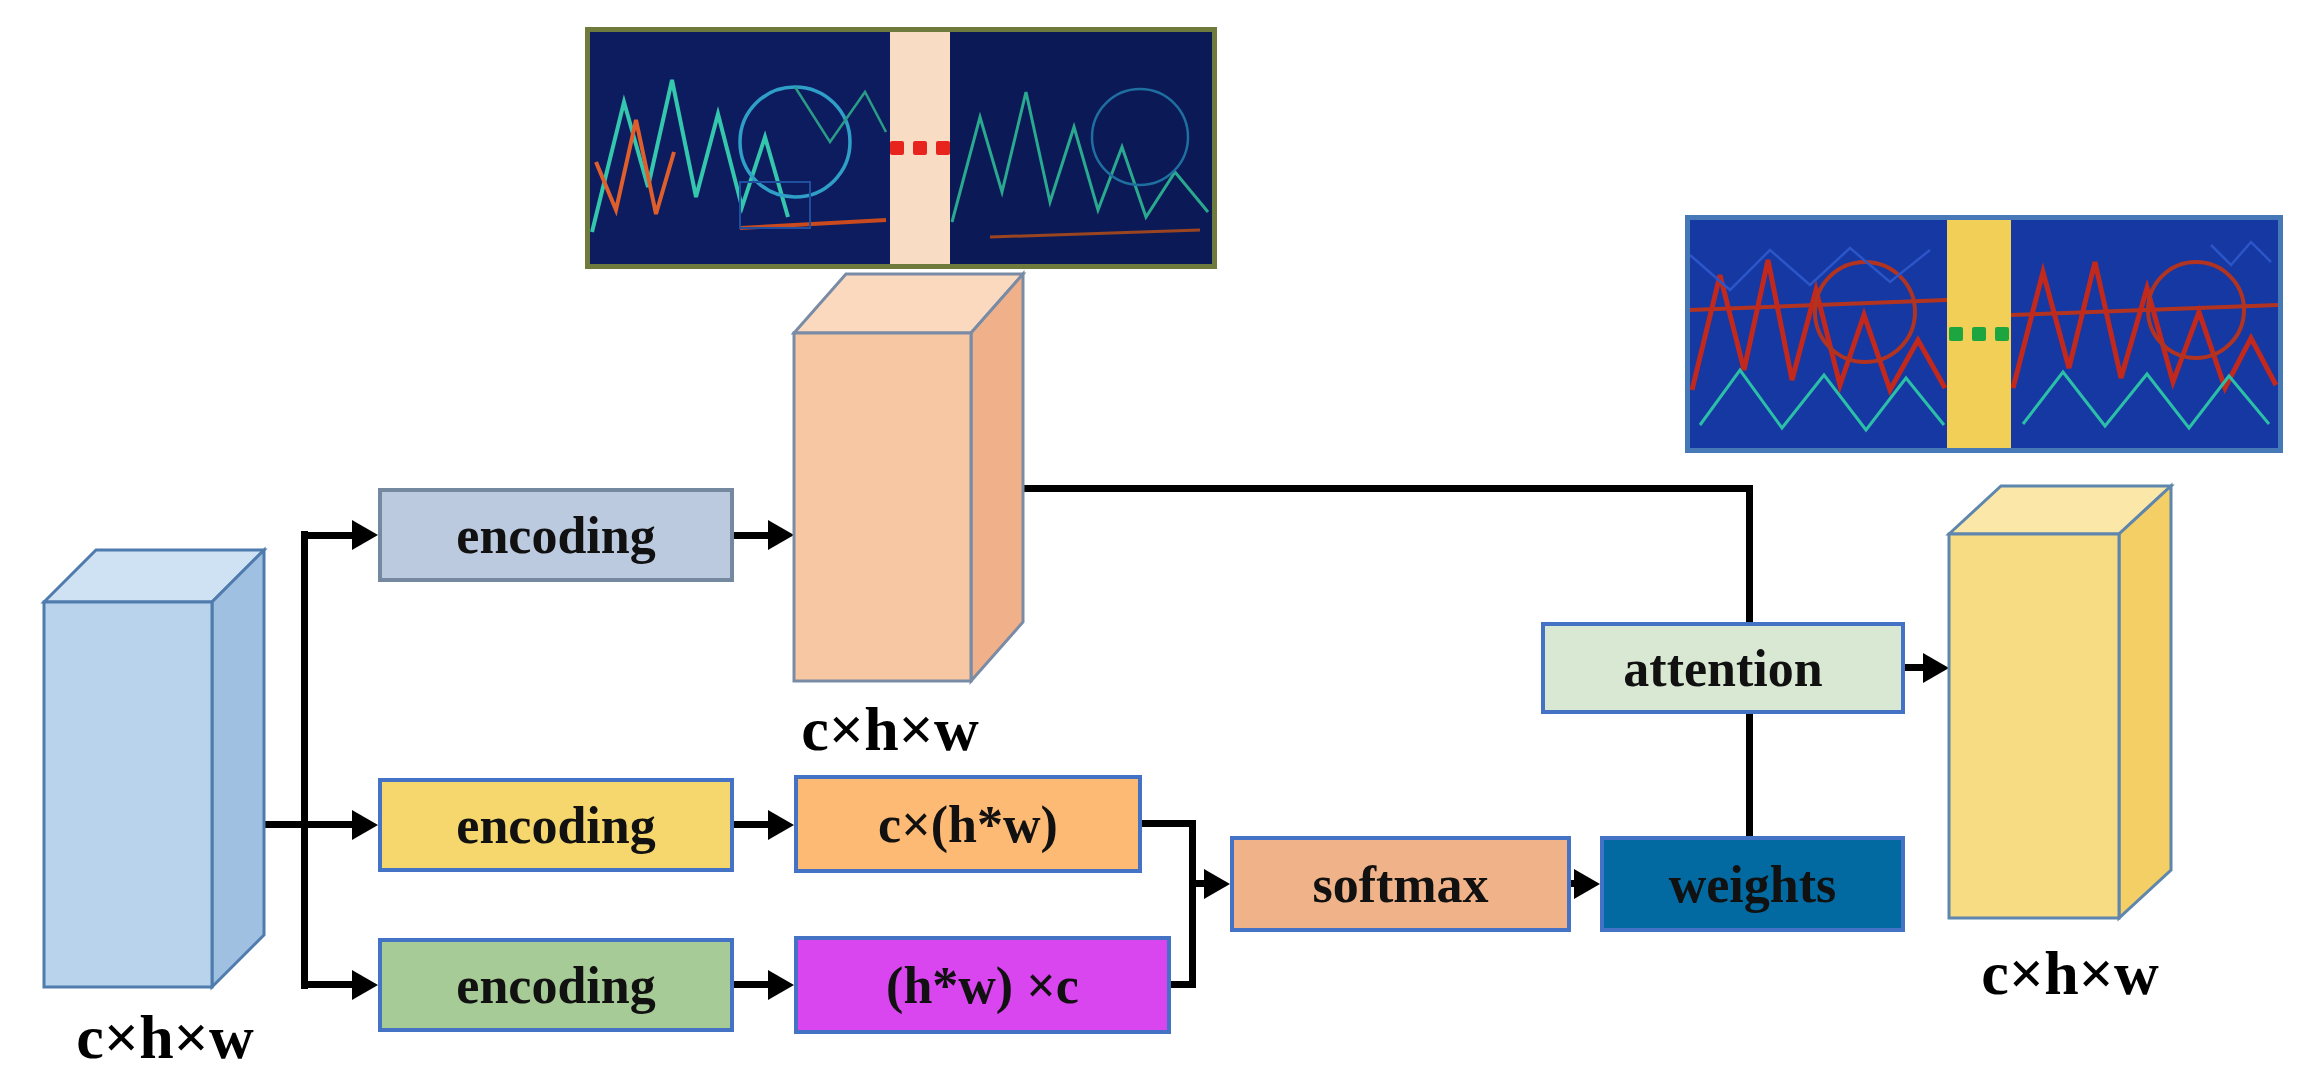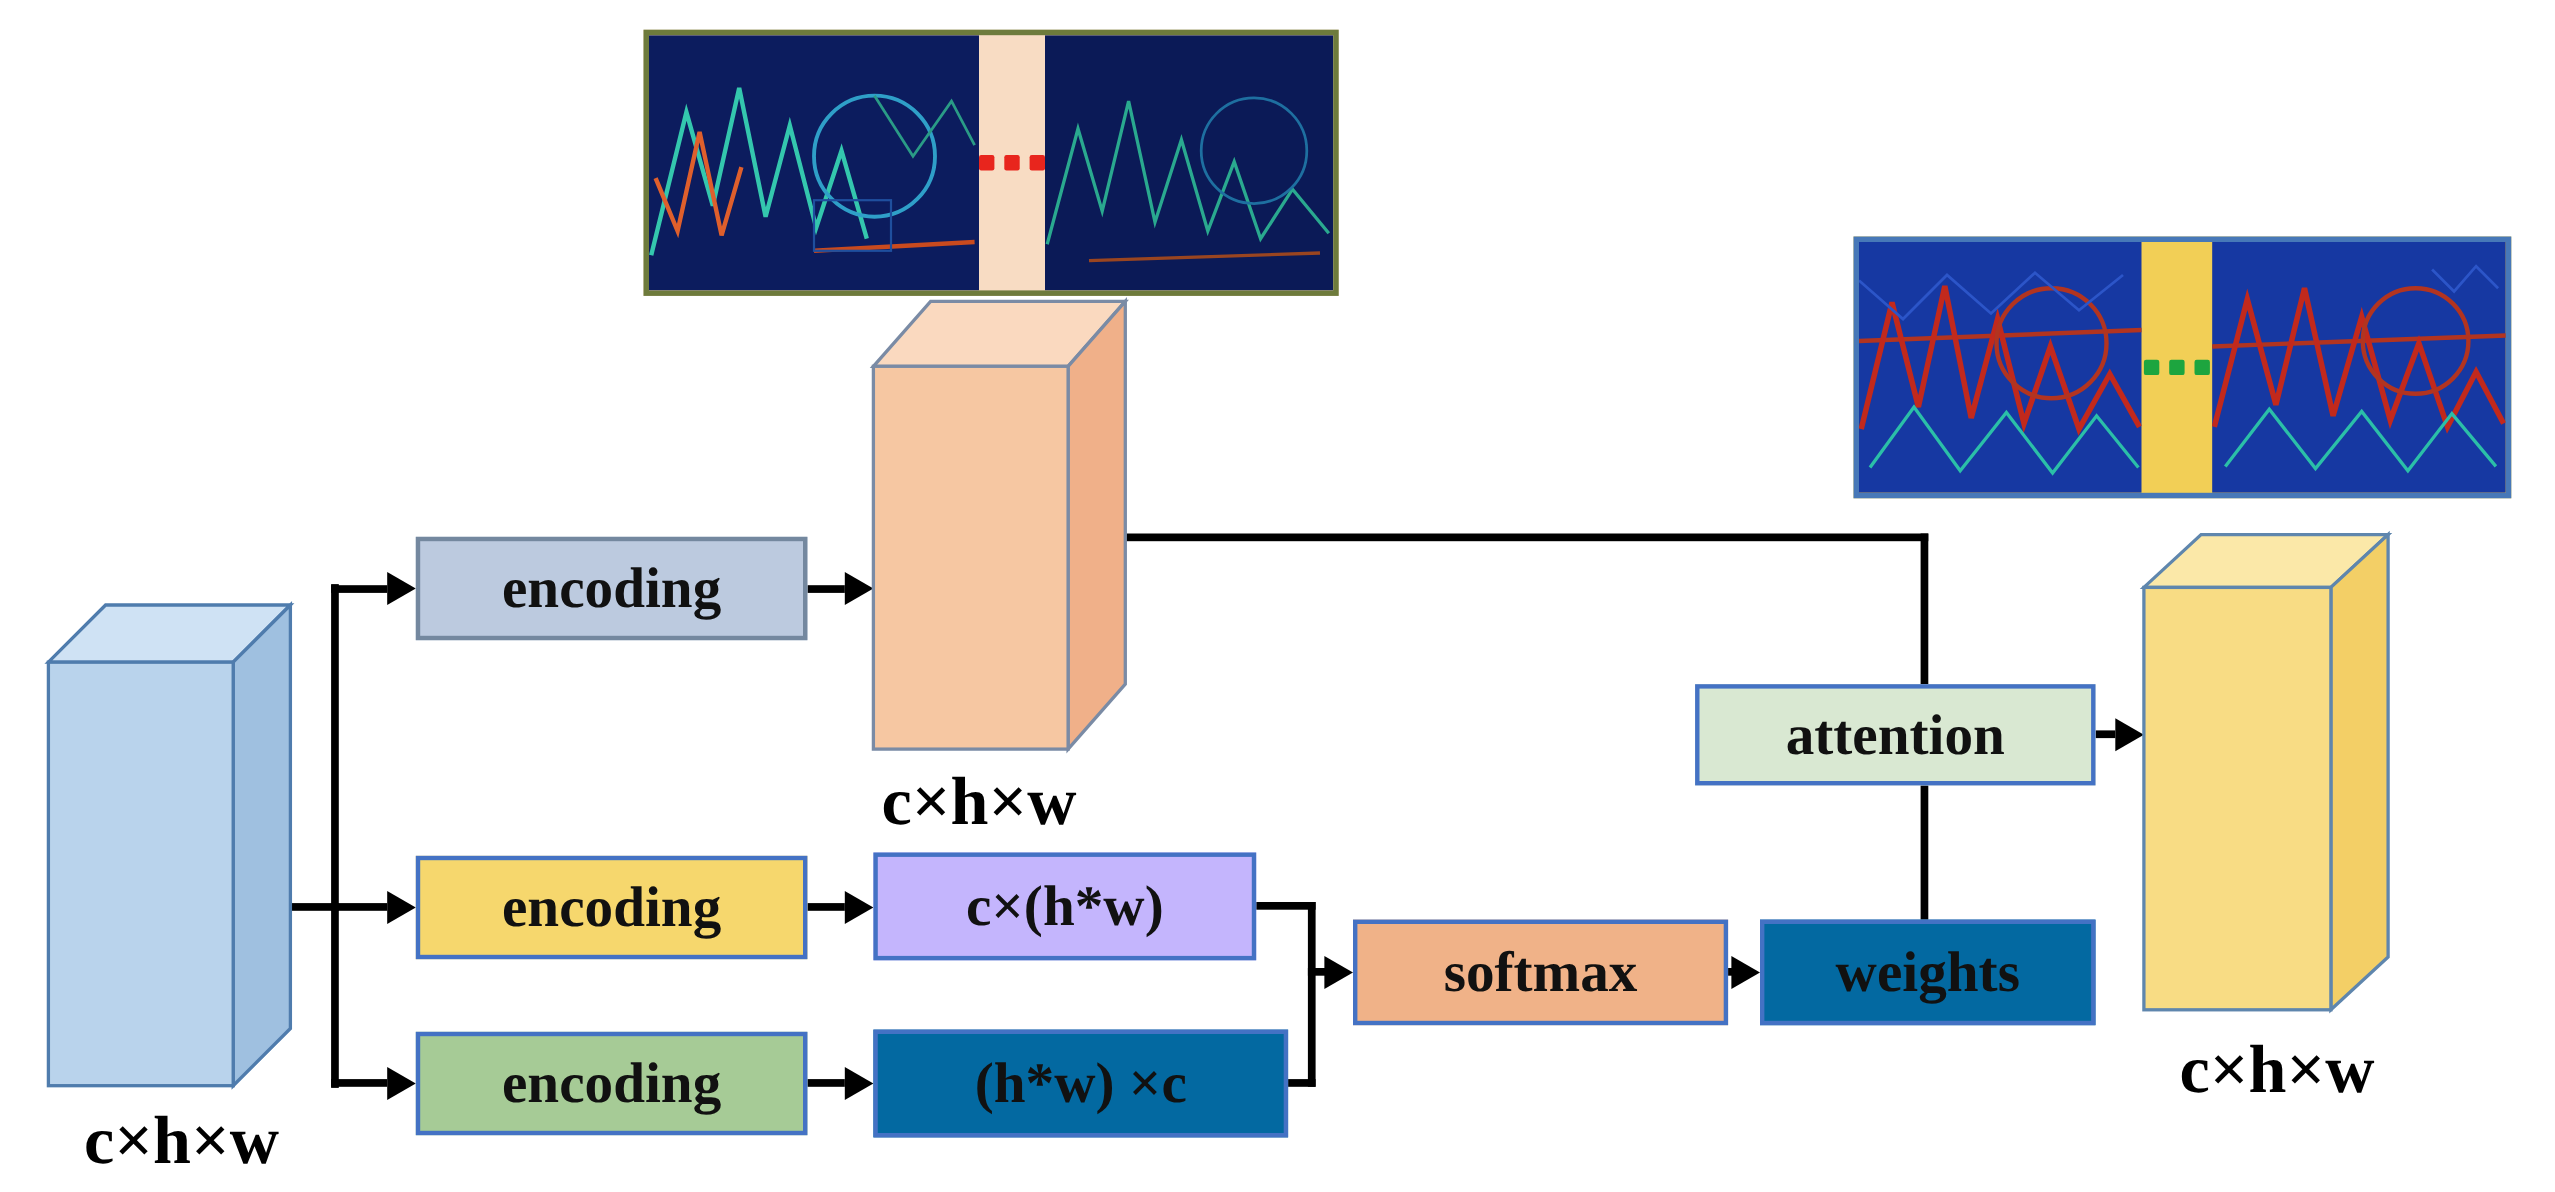--- a/index.html
+++ b/index.html
@@ -20,22 +20,22 @@
     box-sizing: border-box;
     border: 4px solid #4472c4;
     font-weight: bold;
     font-size: 52px;
     color: #111111;
     white-space: nowrap;
   }
   .enc-top   { background: #bccadf; border-color: #74889f; }
   .enc-mid   { background: #f6d76d; }
   .enc-bot   { background: #a6cb96; }
-  .reshape-row { background: #c4b5fd; }
-  .reshape-col { background: #0369a1; text-align: center; }
+  .reshape-row { background: #fdba74; }
+  .reshape-col { background: #d946ef; text-align: center; }
   .softmax   { background: #f0b288; }
   .weights   { background: #0369a1; }
   .attention { background: #d9e8d2; }
   .cube-label {
     position: absolute;
     font-weight: bold;
     font-size: 62px;
     color: #000;
     text-align: center;
     white-space: nowrap;

